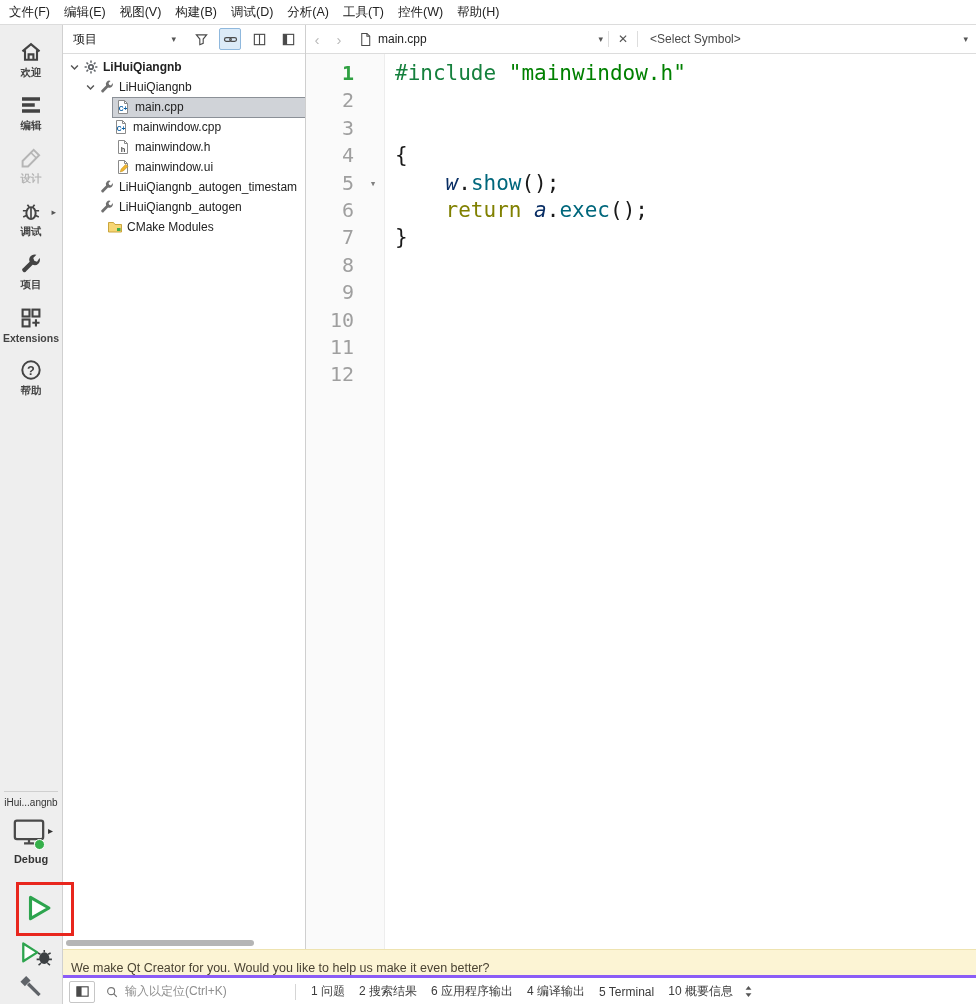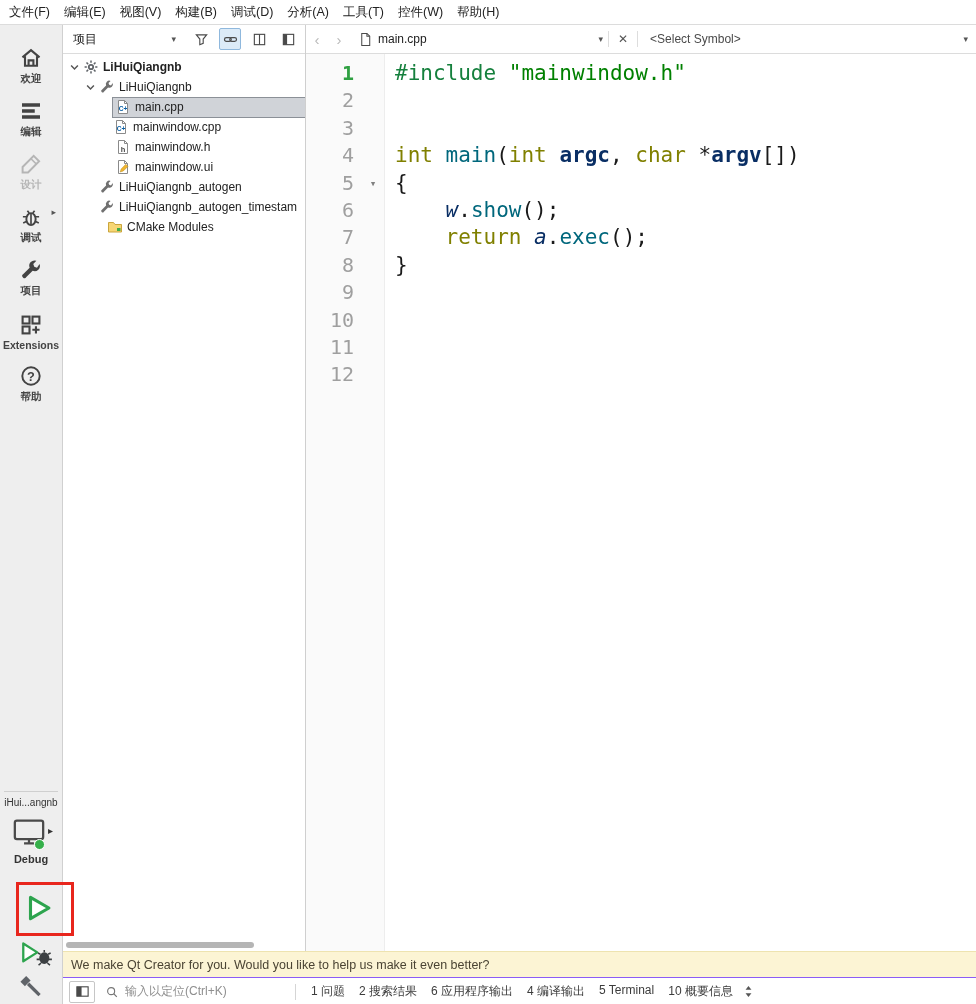--- a/index.html
+++ b/index.html
@@ -10,21 +10,21 @@
 
   
   .menubar{height:24px;display:flex;align-items:center;padding-left:2px;border-bottom:1px solid #dcdcdc;background:#fff}
   .menu-item{padding:0 7px;font-size:12.5px;line-height:24px;cursor:default;white-space:nowrap}
 
   .body-row{display:flex;height:980px}
 
   
   .modebar{width:62px;flex:none;background:#eeeeee;border-right:1px solid #d0d0d0;position:relative}
   .modes{padding-top:8px}
-  .mode{height:53px;display:flex;flex-direction:column;align-items:center;justify-content:flex-end;position:relative;color:#434343}
+  .mode{height:53px;display:flex;flex-direction:column;align-items:center;justify-content:center;position:relative;color:#434343}
   .mode .icn{width:24px;height:24px}
   .mode-label{font-size:10.5px;font-weight:bold;margin-top:2px}
   .mode.disabled{color:#b5b5b5}
   .mode-arrow{position:absolute;right:6px;top:15px;font-size:9px;color:#555}
   .kit-divider{position:absolute;top:766px;left:4px;right:4px;height:1px;background:#cfcfcf}
   .kit-label{position:absolute;top:772px;left:0;width:62px;text-align:center;font-size:10px;color:#333;white-space:nowrap;overflow:hidden}
   .monitor{position:absolute;top:792px;left:12px;width:34px;height:30px}
   .target-arrow{position:absolute;top:800px;left:48px;font-size:10px;color:#333}
   .green-dot{position:absolute;top:814px;left:34px;width:9px;height:9px;border-radius:50%;background:#35b04a;border:1px solid #fff}
   .target-label{position:absolute;top:828px;left:0;width:62px;text-align:center;font-size:11px;font-weight:bold;color:#333}
@@ -84,30 +84,30 @@
   .pp{color:#15803d}
   .str{color:#008000}
   .kw{color:#808000}
   .type{color:#800080}
   .fn{color:#00677c}
   .loc{color:#092e64;font-style:italic}
   .decl{color:#092e64;font-weight:bold}
 
   
   .notification{height:25px;flex:none;background:#fcf4d4;border-top:1px solid #eee3b0;
-                display:flex;align-items:center;padding-left:8px;font-size:12.5px;color:#4a4333}
-  .statusbar{height:27px;flex:none;border-top:1px solid #8b5cf6;display:flex;align-items:center;
+                display:flex;align-items:flex-end;padding-left:8px;font-size:12.5px;color:#4a4333}
+  .statusbar{height:27px;flex:none;border-top:3px solid #8b5cf6;display:flex;align-items:center;
              padding:0 6px;background:#fff}
   .sb-toggle{width:24px;height:20px;display:flex;align-items:center;justify-content:center;
              border:1px solid #c6c6c6;border-radius:2px;margin-right:10px}
   .sb-toggle .icn{width:15px;height:15px}
   .locator{display:flex;align-items:center;gap:6px;width:182px;color:#8f8f8f;font-size:12px}
   .locator .icn{width:14px;height:14px}
   .sb-sep{width:1px;height:16px;background:#d5d5d5;margin:0 8px}
-  .panes{display:flex;}
+  .panes{display:flex;align-items:center}
   .pane{color:#3c3c3c;padding:0 7px;font-size:12px;white-space:nowrap}
   .updown{width:11px;height:15px;margin-left:3px}
 </style>
 </head>
 <body>
 
 <div class="window">
 
   <div class="menubar">
       <span class="menu-item">文件(F)</span>
@@ -364,32 +364,32 @@
                 </span>
               </div>
               <div class="trow" style="padding-left:20px">
                 <span class="chev"></span>
                 <span class="rowbody">
                   <span class="icn" style="width:16px;height:16px">
                     <svg viewBox="0 0 16 16">
                       <path d="M13.7 4a3.5 3.5 0 0 1-4.6 4.5l-4.2 4.2a1.45 1.45 0 1 1-2-2l4.2-4.2A3.5 3.5 0 0 1 11.6 1.9L9.5 4l.7 1.8L12 6.5z" fill="#707070"></path>
                     </svg>
                   </span>
+                  <span class="tlabel">LiHuiQiangnb_autogen_timestam</span>
+                </span>
+              </div>
+              <div class="trow" style="padding-left:20px">
+                <span class="chev"></span>
+                <span class="rowbody">
+                  <span class="icn" style="width:16px;height:16px">
+                    <svg viewBox="0 0 16 16">
+                      <path d="M13.7 4a3.5 3.5 0 0 1-4.6 4.5l-4.2 4.2a1.45 1.45 0 1 1-2-2l4.2-4.2A3.5 3.5 0 0 1 11.6 1.9L9.5 4l.7 1.8L12 6.5z" fill="#707070"></path>
+                    </svg>
+                  </span>
                   <span class="tlabel">LiHuiQiangnb_autogen</span>
-                </span>
-              </div>
-              <div class="trow" style="padding-left:20px">
-                <span class="chev"></span>
-                <span class="rowbody">
-                  <span class="icn" style="width:16px;height:16px">
-                    <svg viewBox="0 0 16 16">
-                      <path d="M13.7 4a3.5 3.5 0 0 1-4.6 4.5l-4.2 4.2a1.45 1.45 0 1 1-2-2l4.2-4.2A3.5 3.5 0 0 1 11.6 1.9L9.5 4l.7 1.8L12 6.5z" fill="#707070"></path>
-                    </svg>
-                  </span>
-                  <span class="tlabel">LiHuiQiangnb_autogen_timestam</span>
                 </span>
               </div>
               <div class="trow" style="padding-left:28px">
                 <span class="chev"></span>
                 <span class="rowbody">
                   <span class="icn" style="width:16px;height:16px">
                     <svg viewBox="0 0 16 16">
                       <path d="M1.5 3.5h5l1.5 2h6.5v7.5h-13z" fill="#f7d674" stroke="#caa53d"></path>
                       <rect x="10" y="9" width="3.5" height="3" fill="#3fae49"></rect>
                     </svg>
@@ -451,21 +451,20 @@
                 <div class="fm"></div>
                 <div class="fm"></div>
                 <div class="fm"></div>
                 <div class="fm"></div>
                 <div class="fm"></div>
               </div>
             <div class="code">
                 <div class="cl"><span class="pp">#include </span><span class="str">"mainwindow.h"</span></div>
                 <div class="cl"></div>
                 <div class="cl"></div>
-                <div class="cl"><span class="kw">int </span><span class="fn">main</span>(<span class="kw">int </span><span class="decl">argc</span>, <span class="kw">char </span>*<span class="decl">argv</span>[])</div>
                 <div class="cl">{</div>
                 <div class="cl">    <span class="loc">w</span>.<span class="fn">show</span>();</div>
                 <div class="cl">    <span class="kw">return </span><span class="loc">a</span>.<span class="fn">exec</span>();</div>
                 <div class="cl">}</div>
                 <div class="cl"></div>
               </div>
           </div>
         </div>
       </div>
 

